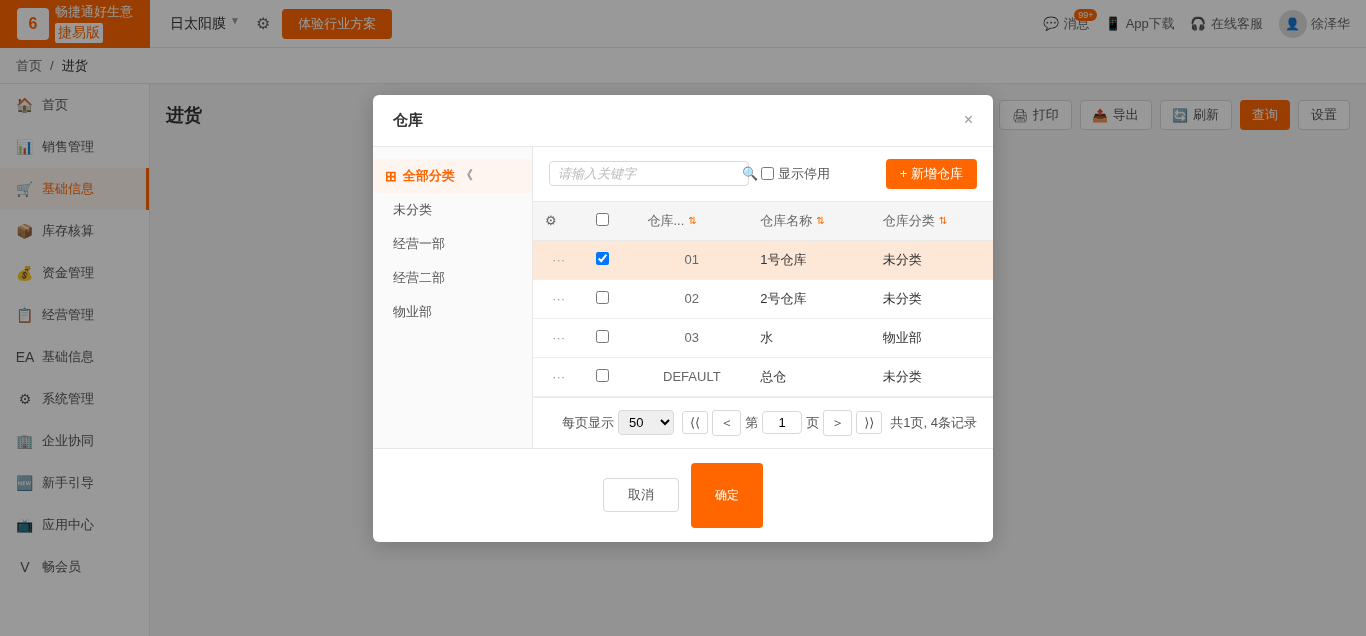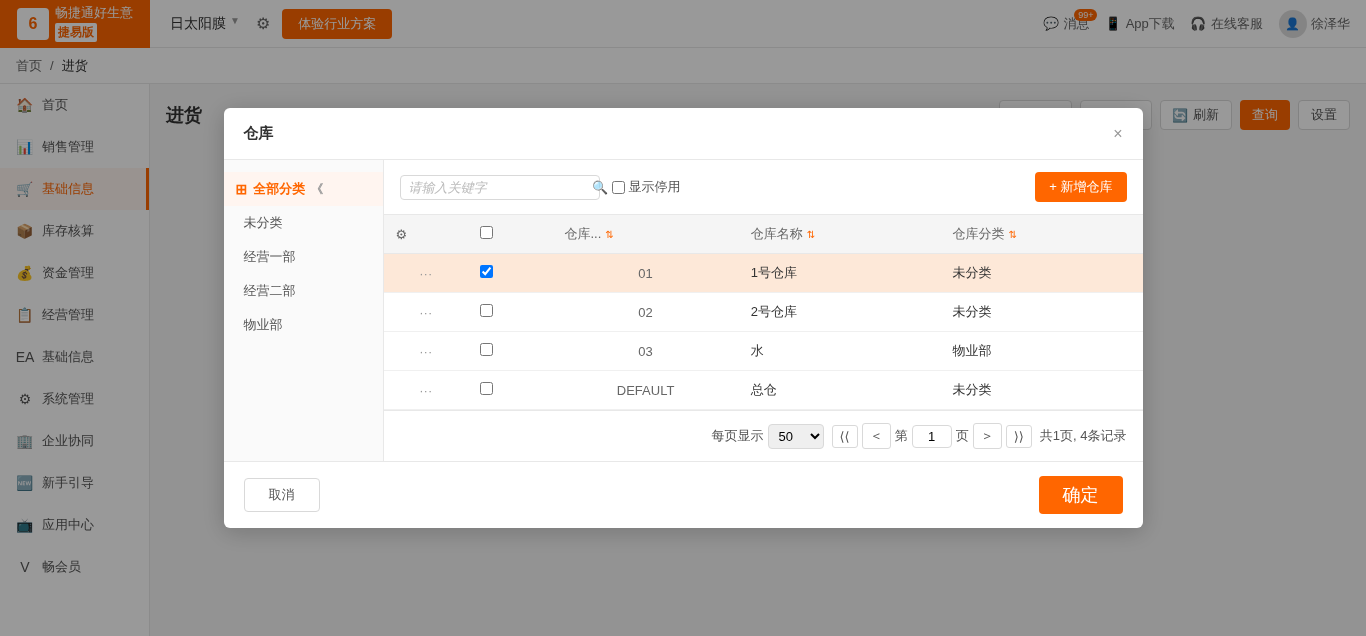--- a/index.html
+++ b/index.html
@@ -11,21 +11,21 @@
       background: #fff; border-bottom: 1px solid #e8e8e8;
       padding: 0 16px; gap: 12px; position: relative; z-index: 10;
     }
     .logo-area {
       display: flex; align-items: center; gap: 6px;
       background: #f60; width: 150px; height: 48px; justify-content: center;
       margin-left: -16px; padding: 0 12px;
     }
     .logo-icon { width: 32px; height: 32px; background: #fff; border-radius: 4px; display:flex; align-items:center; justify-content:center; color:#f60; font-weight:bold; font-size:16px; }
     .logo-text { color: #fff; font-size: 13px; line-height: 1.3; }
-    .logo-badge { background: #fff; color: #f60; font-size: 12px; border-radius: 2px; padding: 1px 3px; margin-top: 2px; display: inline-block; font-weight: bold; }
+    .logo-badge { background: #fff; color: #f60; font-size: 14px; border-radius: 2px; padding: 1px 3px; margin-top: 2px; display: inline-block; }
     .company-select { display: flex; gap: 4px; font-size: 14px; color: #333; cursor: pointer; margin-left: 8px; }
     .company-select .arrow { color: #999; font-size: 10px; }
     .settings-icon { color: #666; font-size: 16px; cursor: pointer; margin-left: 4px; }
     .trial-btn { background: #f60; color: #fff; border: none; padding: 6px 16px; border-radius: 4px; cursor: pointer; font-size: 13px; }
     .spacer { flex: 1; }
     .nav-right { display: flex; align-items: center; gap: 16px; }
     .nav-item { display: flex; align-items: center; gap: 4px; color: #666; cursor: pointer; font-size: 13px; position: relative; }
     .badge { background: #f60; color: #fff; font-size: 9px; border-radius: 8px; padding: 1px 4px; position: absolute; top: -6px; right: -8px; }
     .avatar { width: 28px; height: 28px; background: #ddd; border-radius: 50%; display: flex; align-items: center; justify-content: center; color: #fff; font-size: 12px; }
 
@@ -57,21 +57,21 @@
 
     
     .overlay {
       position: fixed; top: 0; left: 0; right: 0; bottom: 0;
       background: rgba(0,0,0,0.4); z-index: 100;
       display: flex; align-items: center; justify-content: center;
     }
 
     
     .modal {
-      background: #fff; border-radius: 6px; width: 919px; max-height: 560px;
+      background: #fff; border-radius: 6px; width: 620px; max-height: 560px;
       box-shadow: 0 4px 24px rgba(0,0,0,0.2); display: flex; flex-direction: column;
     }
     .modal-header {
       display: flex; align-items: center; justify-content: space-between;
       padding: 16px 20px; border-bottom: 1px solid #e8e8e8;
     }
     .modal-title { font-size: 15px; font-weight: bold; color: #333; }
     .modal-close { cursor: pointer; color: #999; font-size: 16px; }
 
     .modal-body { display: flex; flex: 1; overflow: hidden; }
@@ -141,30 +141,30 @@
     }
     .page-select { display: flex; align-items: center; gap: 4px; }
     .page-select select { border: 1px solid #d9d9d9; border-radius: 4px; padding: 3px 6px; font-size: 13px; }
     .page-nav { display: flex; align-items: center; gap: 4px; }
     .page-btn { border: 1px solid #d9d9d9; background: #fff; border-radius: 3px; padding: 3px 7px; cursor: pointer; color: #555; font-size: 13px; }
     .page-btn:disabled { color: #ccc; cursor: not-allowed; }
     .page-input { border: 1px solid #d9d9d9; border-radius: 4px; padding: 3px 6px; width: 40px; text-align: center; font-size: 13px; }
 
     
     .modal-footer {
-      display: flex; align-items: center; justify-content: space-between;
+      display: flex; align-items: center; justify-content: center;
       gap: 12px; padding: 14px 20px; border-top: 1px solid #e8e8e8;
     }
     .cancel-btn {
       background: #fff; color: #555; border: 1px solid #d9d9d9;
       padding: 7px 24px; border-radius: 4px; cursor: pointer; font-size: 13px;
     }
     .confirm-btn {
       background: #f60; color: #fff; border: none;
-      padding: 7px 24px; border-radius: 4px; cursor: pointer; font-size: 18px;
+      padding: 24px 24px; border-radius: 4px; cursor: pointer; font-size: 12px;
     }
 
     
     .page-header {
       display: flex; align-items: center; justify-content: space-between;
       margin-bottom: 12px;
     }
     .page-title-text { font-size: 18px; font-weight: bold; color: #333; }
     .action-bar { display: flex; gap: 8px; }
     .action-btn-outline {

